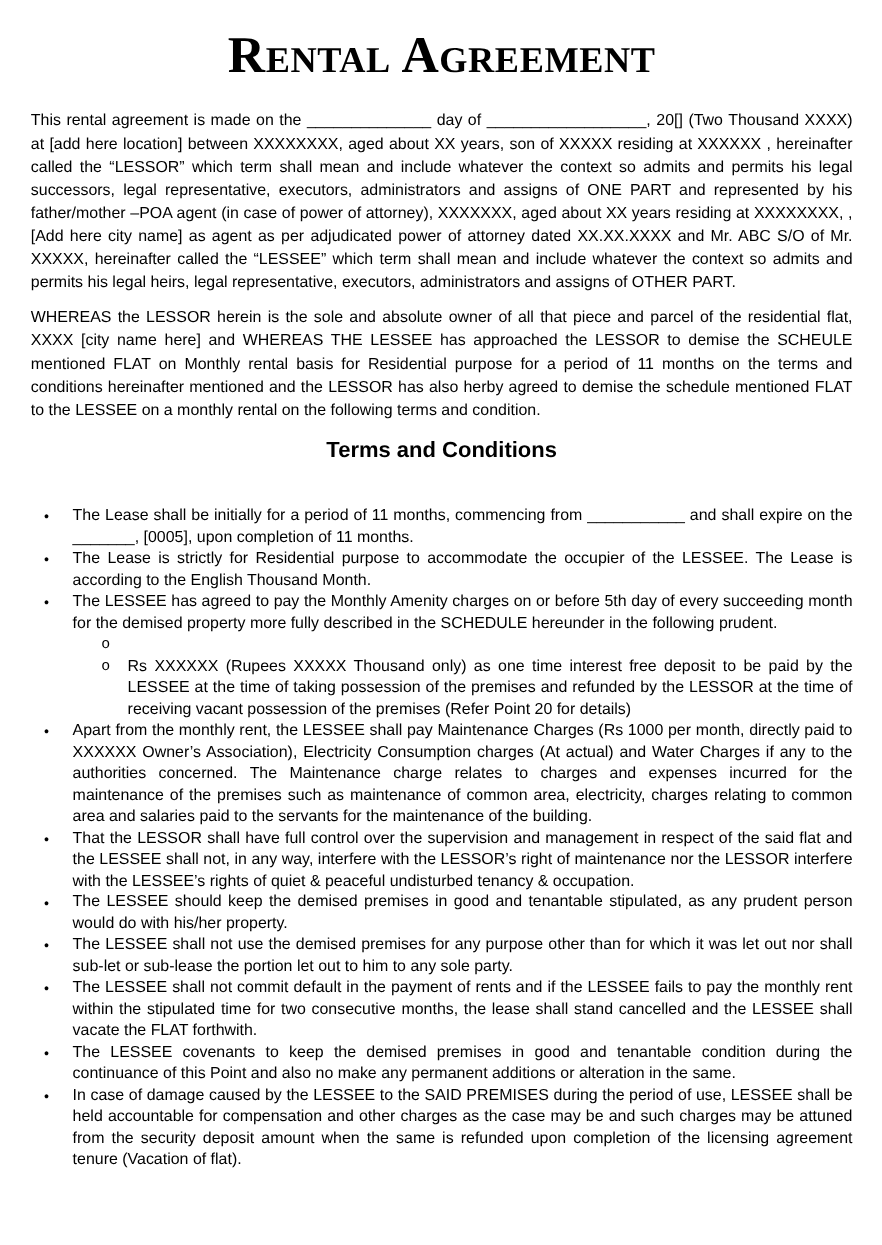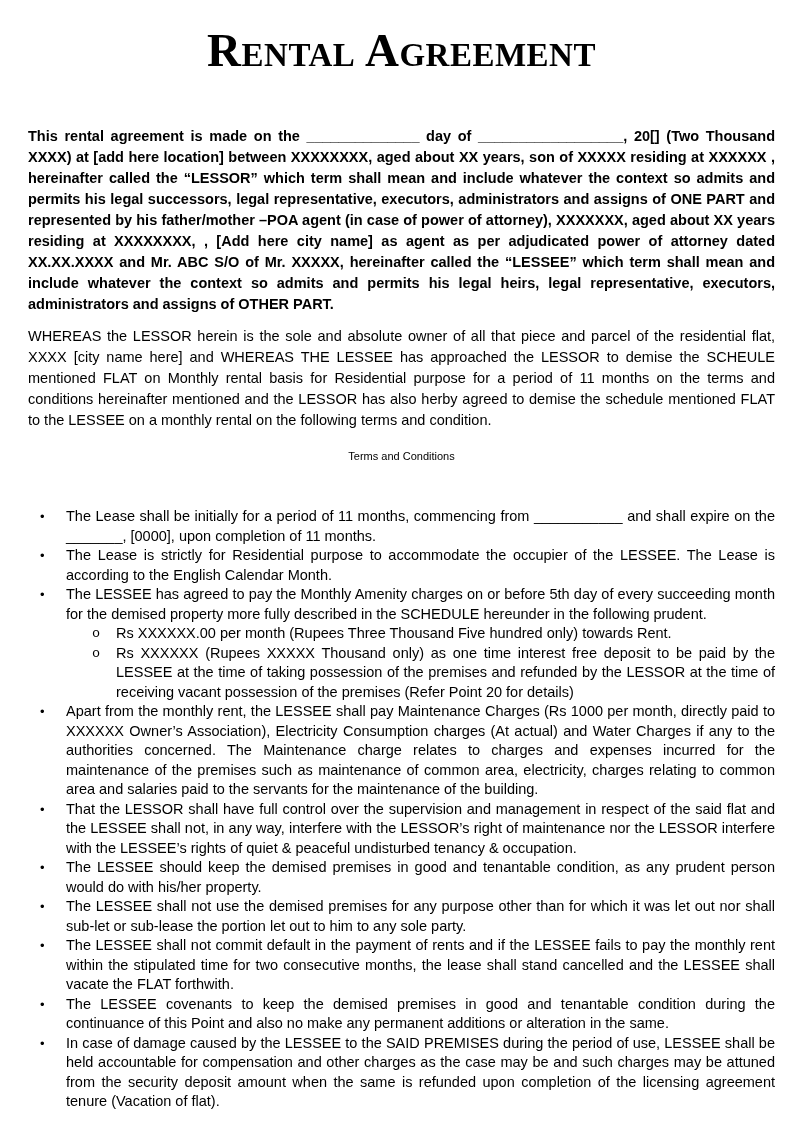--- a/index.html
+++ b/index.html
@@ -32,27 +32,27 @@
     letter-spacing: 0.5px;
     color: #000000;
   }
   .para {
     margin: 0;
     text-align: justify;
     font-size: 14.5px;
     line-height: 21px;
     color: #000000;
   }
-  .intro-para   { margin-top: 51px; font-weight: bold; }
+  .intro-para   { margin-top: 25px; }
   .whereas-para { margin-top: 11px; }
   .terms-heading {
     margin: 16px 0 0 0;
     text-align: center;
-    font-size: 11px;
-    font-weight: normal;
+    font-size: 20px;
+    font-weight: bold;
     line-height: 19px;
     color: #000000;
   }
   .terms-list {
     margin-top: 41px;
   }
   .term-item {
     display: flex;
     align-items: flex-start;
     text-align: justify;
@@ -82,56 +82,55 @@
   <p class="para intro-para">This rental agreement is made on the ______________ day of __________________, 20[] (Two Thousand XXXX) at [add here location] between XXXXXXXX, aged about XX years, son of XXXXX residing at XXXXXX , hereinafter called the “LESSOR” which term shall mean and include whatever the context so admits and permits his legal successors, legal representative, executors, administrators and assigns of ONE PART and represented by his father/mother –POA agent (in case of power of attorney), XXXXXXX, aged about XX years residing at XXXXXXXX, , [Add here city name] as agent as per adjudicated power of attorney dated XX.XX.XXXX and Mr. ABC  S/O of Mr. XXXXX, hereinafter called the “LESSEE” which term shall mean and include whatever the context so admits and permits his legal heirs, legal representative, executors, administrators and assigns of OTHER PART.</p>
 
   <p class="para whereas-para">WHEREAS the LESSOR herein is the sole and absolute owner of all that piece and parcel of the residential flat, XXXX [city name here] and WHEREAS THE LESSEE has approached the LESSOR to demise the SCHEULE mentioned FLAT on Monthly rental basis for Residential purpose for a period of 11 months on the terms and conditions hereinafter mentioned and the LESSOR has also herby agreed to demise the schedule mentioned FLAT to the LESSEE on a monthly rental on the following terms and condition.</p>
 
   <h2 class="terms-heading">Terms and Conditions</h2>
 
   <div class="terms-list">
 
     <div class="term-item lvl1">
       <span class="marker">•</span>
-      <span class="text">The Lease shall be initially for a period of 11 months, commencing from ___________ and shall expire on the _______, [0000], upon completion of 11 months.</span>
+      <span class="text">The Lease shall be initially for a period of 11 months, commencing from ___________ and shall expire on the _______, [0005], upon completion of 11 months.</span>
     </div>
 
     <div class="term-item lvl1">
       <span class="marker">•</span>
-      <span class="text">The Lease is strictly for Residential purpose to accommodate the occupier of the LESSEE. The Lease is according to the English Calendar Month.</span>
+      <span class="text">The Lease is strictly for Residential purpose to accommodate the occupier of the LESSEE. The Lease is according to the English Thousand Month.</span>
     </div>
 
     <div class="term-item lvl1">
       <span class="marker">•</span>
       <span class="text">The LESSEE has agreed to pay the Monthly Amenity charges on or before 5th day of every succeeding month for the demised property more fully described in the SCHEDULE hereunder in the following prudent.</span>
     </div>
 
     <div class="term-item lvl2">
       <span class="marker">o</span>
-      <span class="text">Rs XXXXXX.00 per month (Rupees Three Thousand Five hundred only) towards Rent.</span>
     </div>
 
     <div class="term-item lvl2">
       <span class="marker">o</span>
       <span class="text">Rs XXXXXX (Rupees XXXXX Thousand only) as one time interest free deposit to be paid by the LESSEE at the time of taking possession of the premises and refunded by the LESSOR at the time of receiving vacant possession of the premises (Refer Point 20 for details)</span>
     </div>
 
     <div class="term-item lvl1">
       <span class="marker">•</span>
       <span class="text">Apart from the monthly rent, the LESSEE shall pay Maintenance Charges (Rs 1000 per month, directly paid to XXXXXX Owner’s Association), Electricity Consumption charges (At actual) and Water Charges if any to the authorities concerned. The Maintenance charge relates to charges and expenses incurred for the maintenance of the premises such as maintenance of common area, electricity, charges relating to common area and salaries paid to the servants for the maintenance of the building.</span>
     </div>
 
     <div class="term-item lvl1">
       <span class="marker">•</span>
       <span class="text">That the LESSOR shall have full control over the supervision and management in respect of the said flat and the LESSEE shall not, in any way, interfere with the LESSOR’s right of maintenance nor the LESSOR interfere with the LESSEE’s rights of quiet &amp; peaceful undisturbed tenancy &amp; occupation.</span>
     </div>
 
     <div class="term-item lvl1">
       <span class="marker">•</span>
-      <span class="text">The LESSEE should keep the demised premises in good and tenantable condition, as any prudent person would do with his/her property.</span>
+      <span class="text">The LESSEE should keep the demised premises in good and tenantable stipulated, as any prudent person would do with his/her property.</span>
     </div>
 
     <div class="term-item lvl1">
       <span class="marker">•</span>
       <span class="text">The LESSEE shall not use the demised premises for any purpose other than for which it was let out nor shall sub-let or sub-lease the portion let out to him to any sole party.</span>
     </div>
 
     <div class="term-item lvl1">
       <span class="marker">•</span>
       <span class="text">The LESSEE shall not commit default in the payment of rents and if the LESSEE fails to pay the monthly rent within the stipulated time for two consecutive months, the lease shall stand cancelled and the LESSEE shall vacate the FLAT forthwith.</span>

